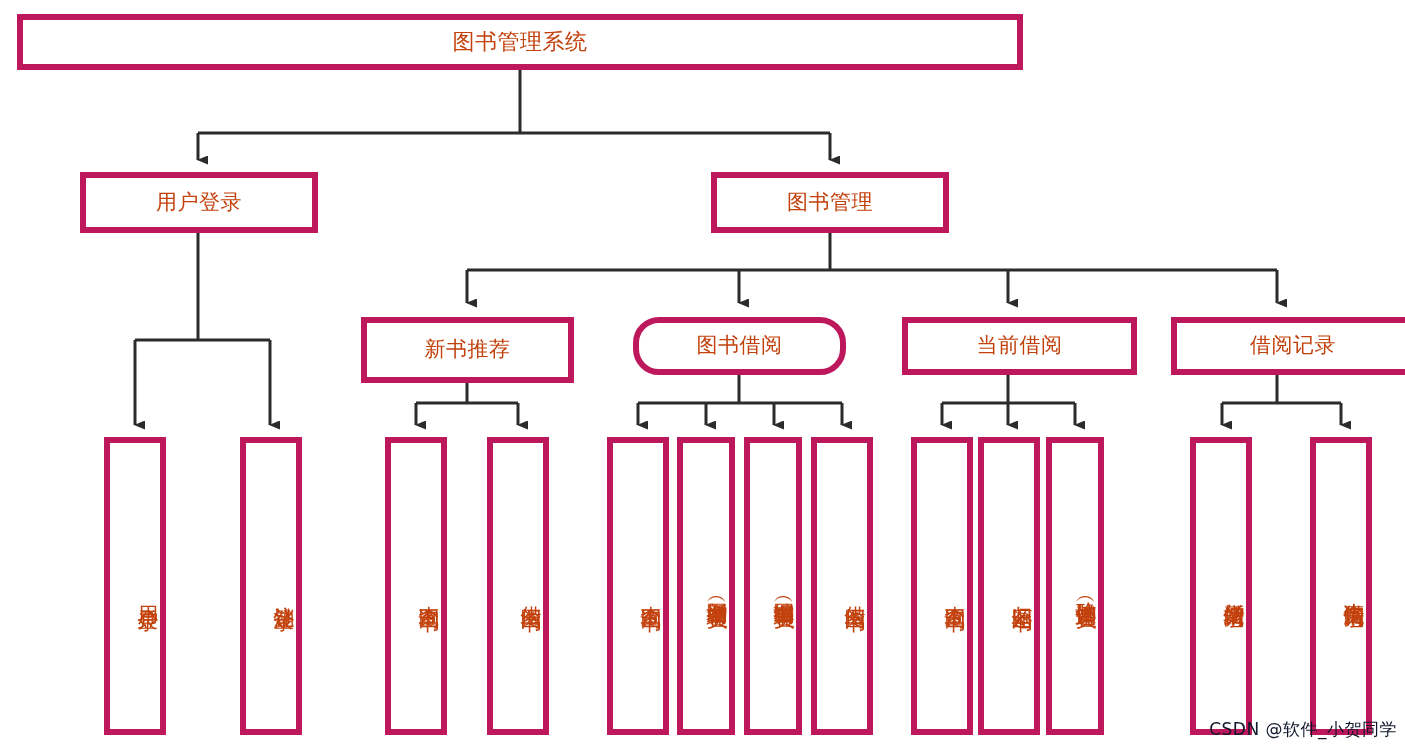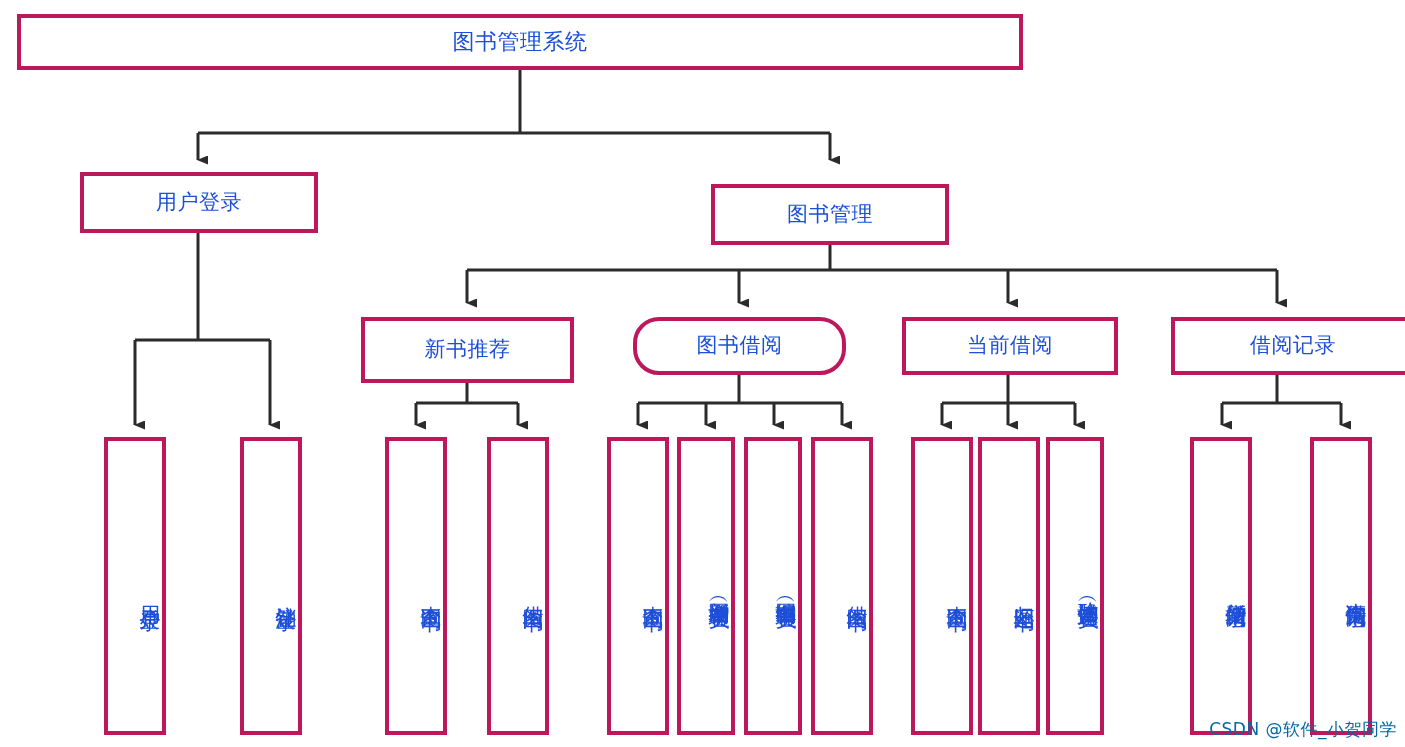--- a/index.html
+++ b/index.html
@@ -20,26 +20,26 @@
   #tree-svg {
     position: absolute;
     left: 0;
     top: 0;
     width: 1405px;
     height: 747px;
   }
   .node-box {
     position: absolute;
     box-sizing: border-box;
-    border: 4px solid #be185d;
+    border: 6px solid #be185d;
     background: #ffffff;
     display: flex;
     align-items: center;
     justify-content: center;
-    color: #1d4ed8;
+    color: #c2410c;
     letter-spacing: 0.5px;
   }
   .node-horizontal {
     font-size: 21px;
     line-height: 1.2;
     white-space: nowrap;
   }
   .node-root {
     font-size: 22px;
   }
@@ -55,21 +55,21 @@
   }
   .node-vertical.tall-text {
     padding-top: 6px;
     letter-spacing: 1px;
   }
   .watermark {
     position: absolute;
     right: 8px;
     bottom: 6px;
     font-size: 17px;
-    color: #0369a1;
+    color: #0f172a;
     letter-spacing: 0.5px;
     white-space: nowrap;
     font-family: "DejaVu Sans", "Liberation Sans", sans-serif;
   }
 </style>
 </head>
 <body>
 
 <div id="diagram-root">
 
@@ -125,33 +125,33 @@
   </svg>
 
   <div class="node-box node-horizontal node-root" style="left:17px; top:14px; width:1006px; height:56px;">
     <span>图书管理系统</span>
   </div>
 
   <div class="node-box node-horizontal" style="left:80px; top:172px; width:238px; height:61px;">
     <span>用户登录</span>
   </div>
 
-  <div class="node-box node-horizontal" style="left:711px; top:184px; width:238px; height:61px;">
+  <div class="node-box node-horizontal" style="left:711px; top:172px; width:238px; height:61px;">
     <span>图书管理</span>
   </div>
 
   <div class="node-box node-horizontal" style="left:361px; top:317px; width:213px; height:66px;">
     <span>新书推荐</span>
   </div>
 
   <div class="node-box node-horizontal" style="left:633px; top:317px; width:213px; height:58px;border-radius:26px;">
     <span>图书借阅</span>
   </div>
 
-  <div class="node-box node-horizontal" style="left:902px; top:317px; width:216px; height:58px;">
+  <div class="node-box node-horizontal" style="left:902px; top:317px; width:235px; height:58px;">
     <span>当前借阅</span>
   </div>
 
   <div class="node-box node-horizontal" style="left:1171px; top:317px; width:244px; height:58px;">
     <span>借阅记录</span>
   </div>
 
   <div class="node-box node-vertical" style="left:104px; top:437px; width:62px; height:298px;">
     <span>用户登录</span>
   </div>

